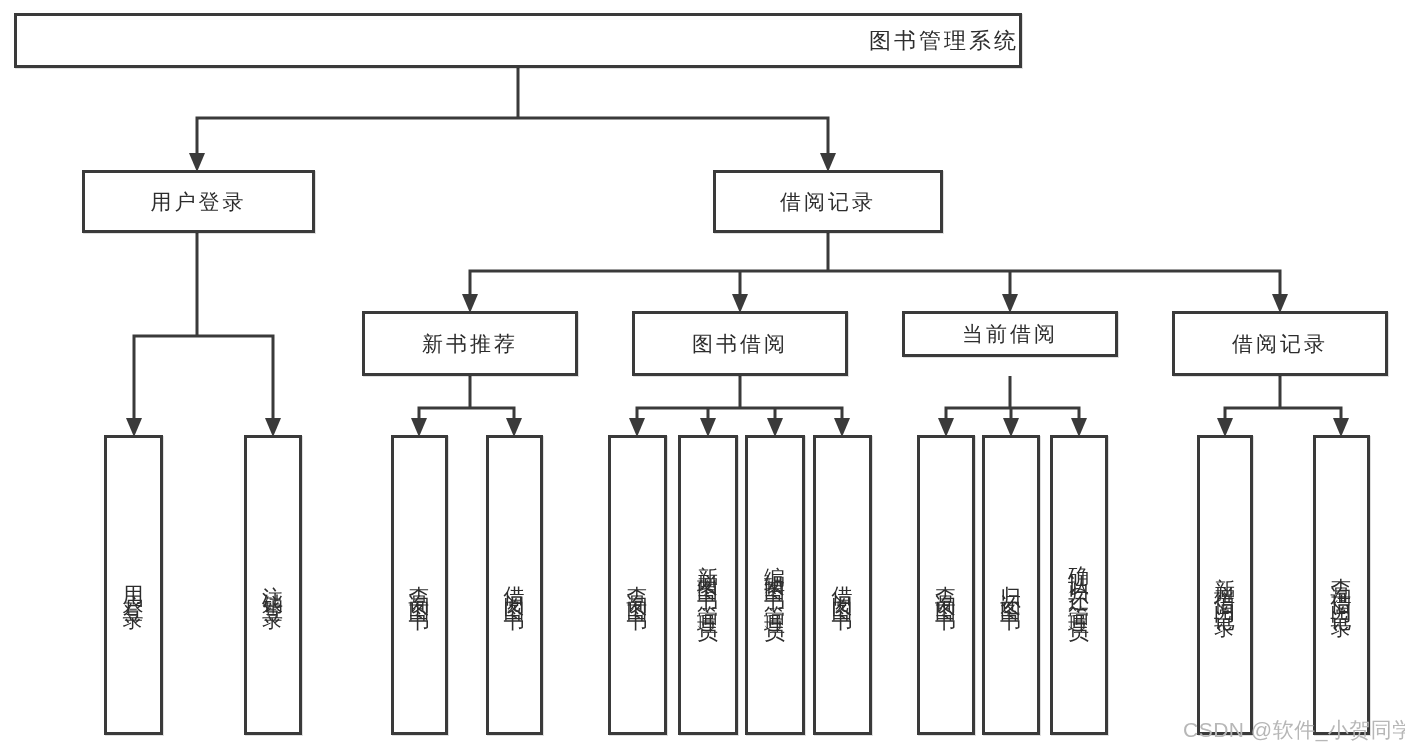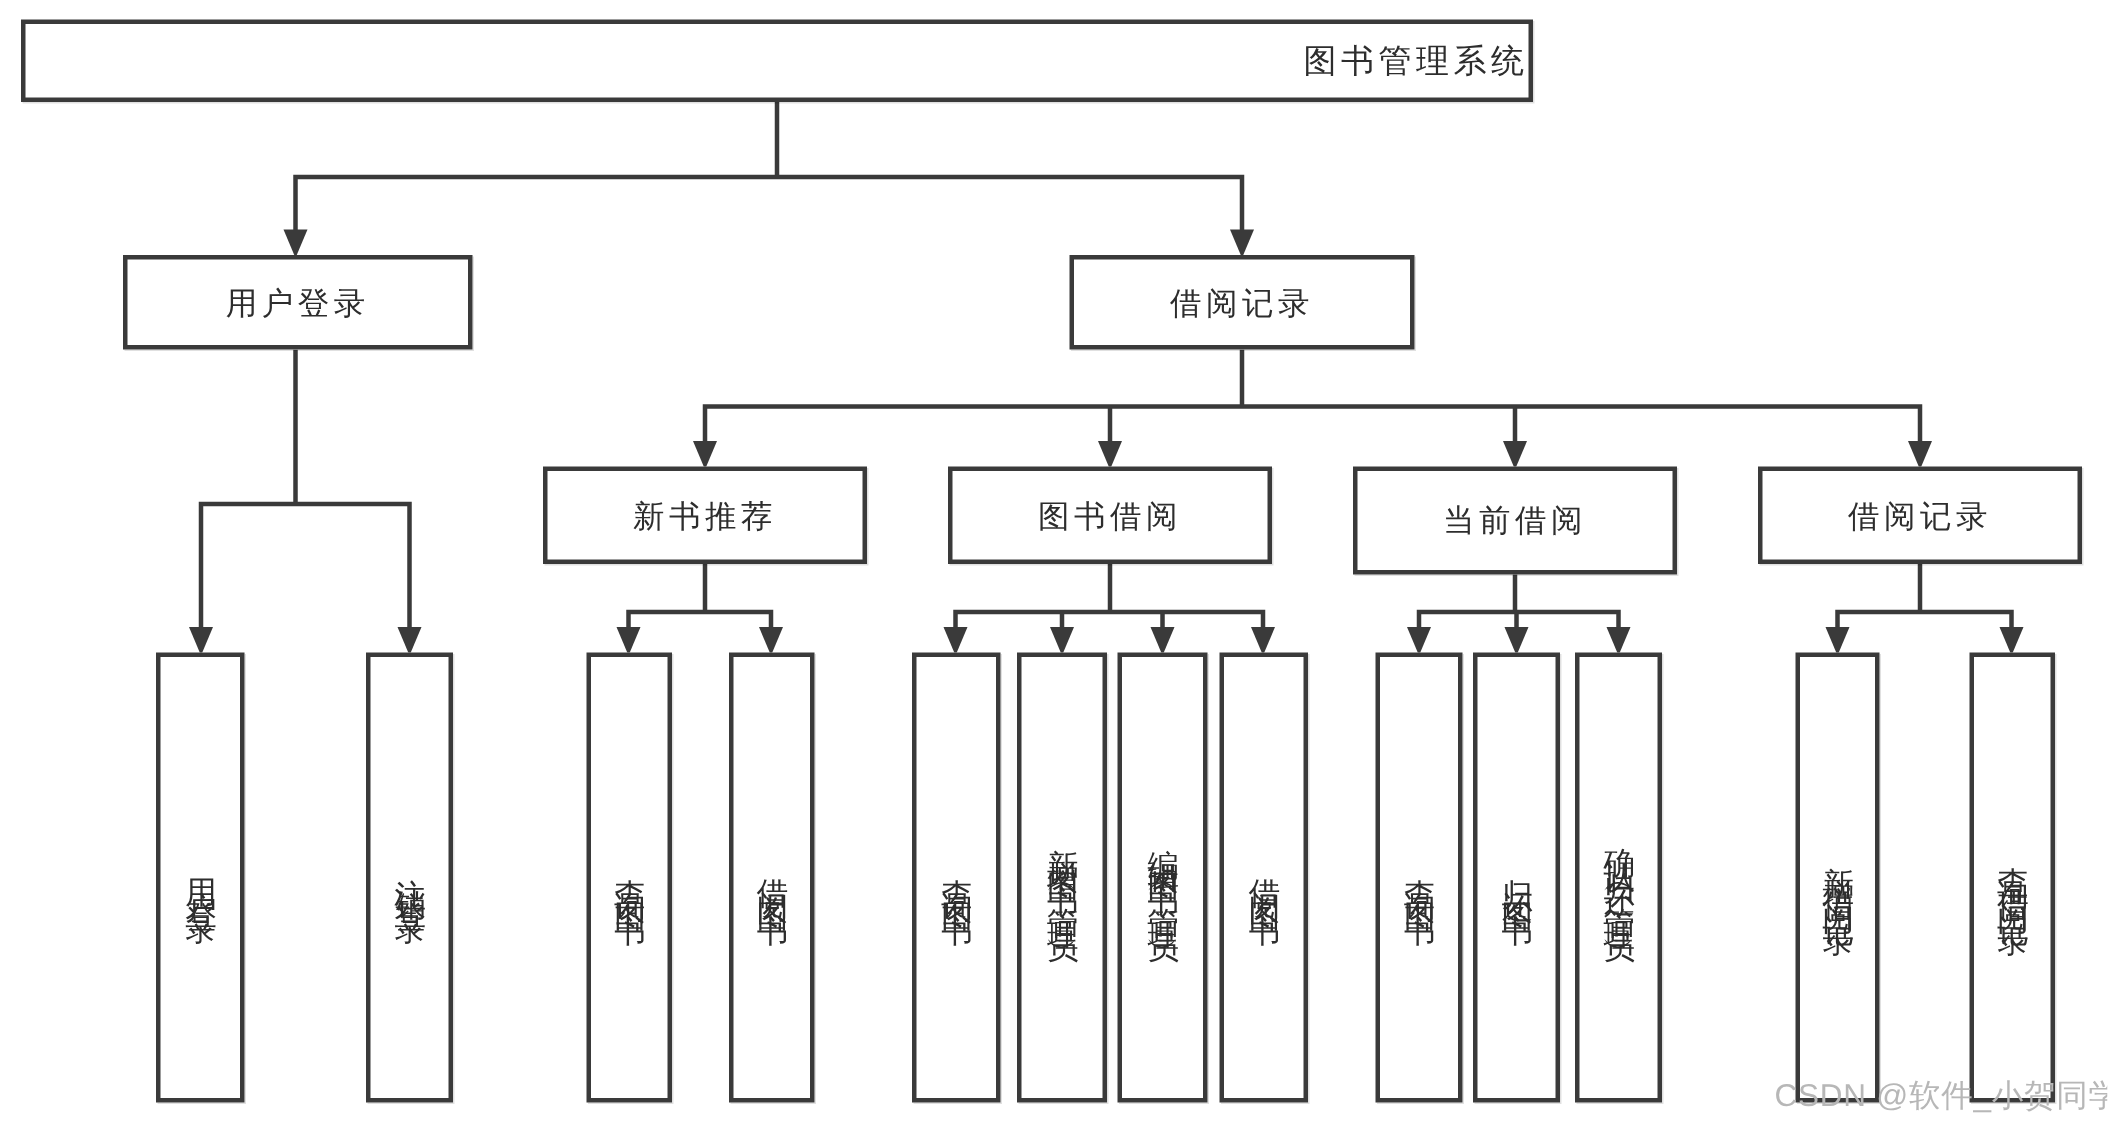--- a/index.html
+++ b/index.html
@@ -84,21 +84,21 @@
   <div class="box hbox" style="left:713px;top:170px;width:230px;height:63px;">
     <span>借阅记录</span>
   </div>
 
   <div class="box hbox" style="left:362px;top:311px;width:216px;height:65px;">
     <span>新书推荐</span>
   </div>
   <div class="box hbox" style="left:632px;top:311px;width:216px;height:65px;">
     <span>图书借阅</span>
   </div>
-  <div class="box hbox" style="left:902px;top:311px;width:216px;height:72px;">
+  <div class="box hbox" style="left:902px;top:311px;width:216px;height:46px;">
     <span>当前借阅</span>
   </div>
   <div class="box hbox" style="left:1172px;top:311px;width:216px;height:65px;">
     <span>借阅记录</span>
   </div>
 
   <div class="box vbox" style="left:104px;top:435px;width:59px;height:300px;">
     <span>用户登录</span>
   </div>
   <div class="box vbox" style="left:244px;top:435px;width:58px;height:300px;">

